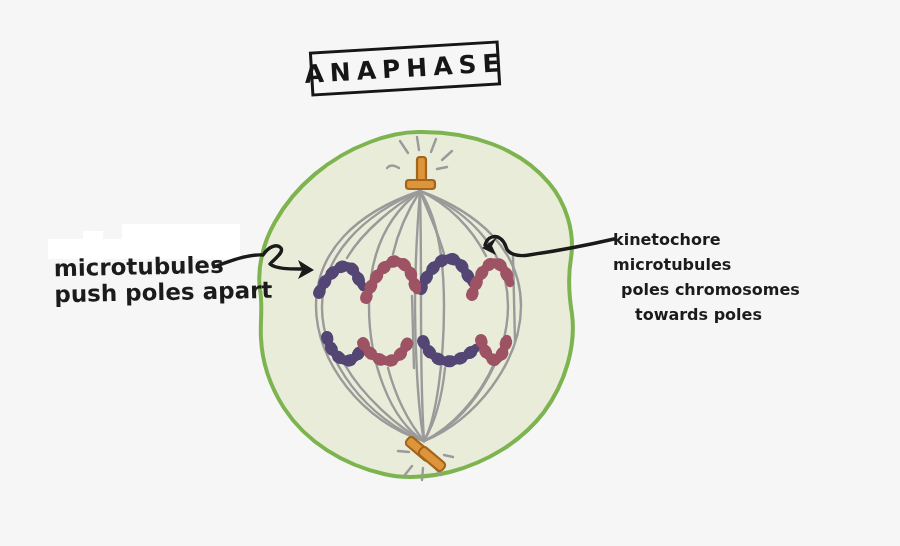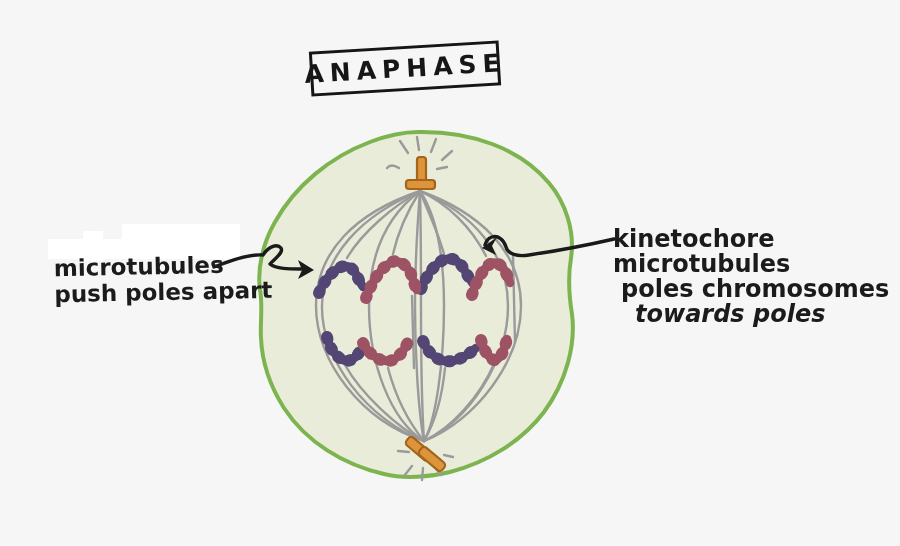--- a/index.html
+++ b/index.html
@@ -46,26 +46,26 @@
     white-space: nowrap;
     line-height: 26px;
   }
   .label-left {
     left: 54px; top: 253px;
     font-size: 23px;
     transform: rotate(-1.2deg);
   }
   .label-right {
     left: 613px; top: 227px;
-    font-size: 24px;
+    font-size: 16px;
     line-height: 25px;
   }
   .label-right .ln2 { padding-left: 0px; }
   .label-right .ln3 { padding-left: 8px; }
-  .label-right .ln4 { padding-left: 22px; font-style: italic; }
+  .label-right .ln4 { padding-left: 22px; }
   .cellfill  { stroke-width: 4; }
   .fiber  { fill: none; stroke-width: 2.4; stroke-linecap: round; }
   .chromo { fill: none; stroke-width: 8.5; stroke-linecap: round; stroke-linejoin: round; }
   .bump   { stroke-width: 12; stroke-dasharray: 2 9.5; }
   .centro rect { stroke-width: 2.2; }
   .aster  { fill: none; stroke-width: 2.4; stroke-linecap: round; }
   .arrow  { fill: none; stroke-width: 3.4; stroke-linecap: round; stroke-linejoin: round; }
   .ahead  { stroke: none; }
 </style>
 </head>

